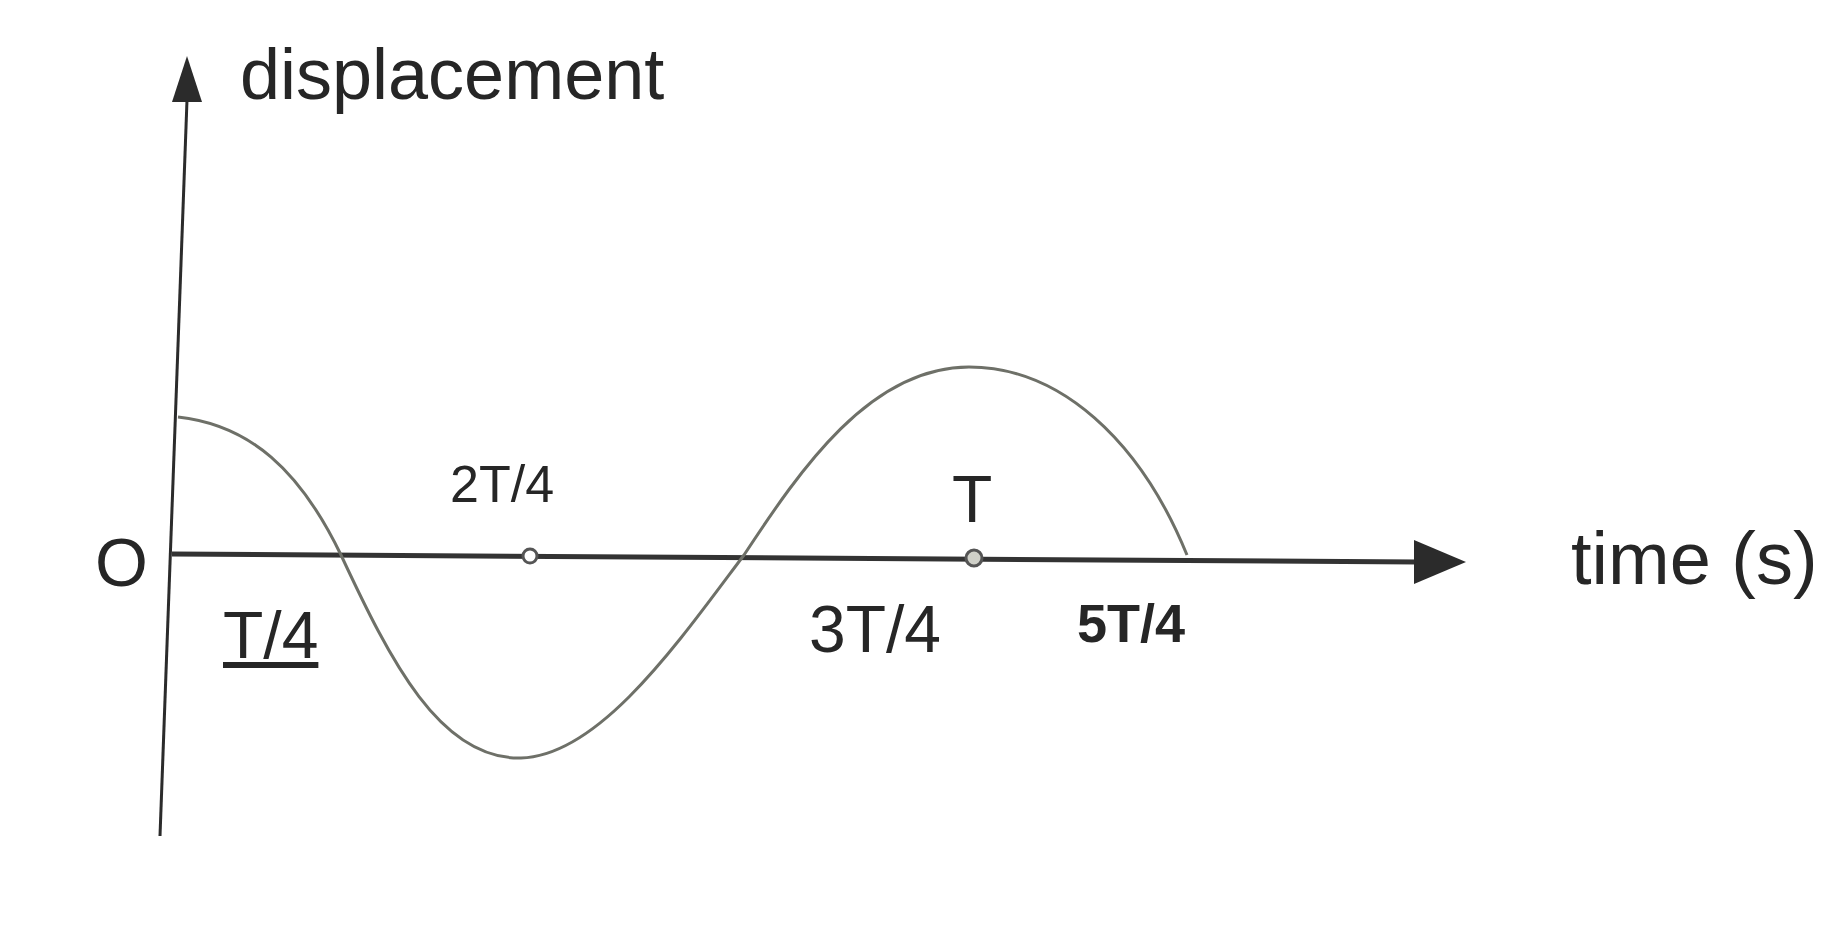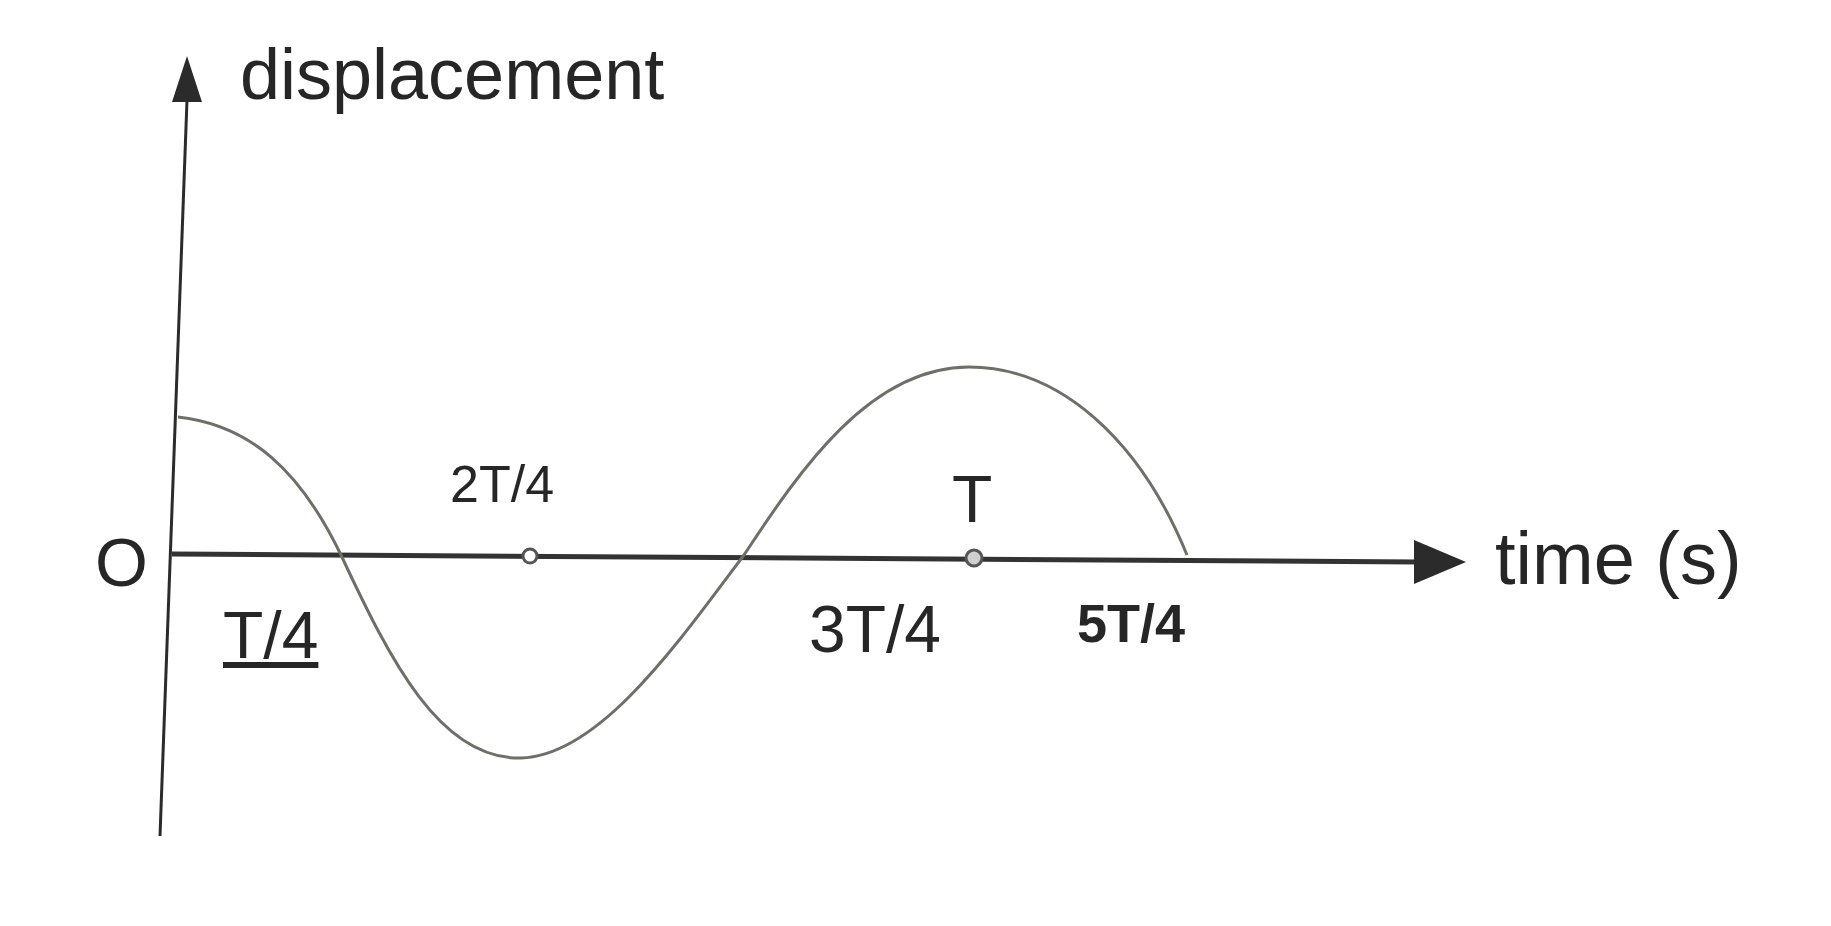--- a/index.html
+++ b/index.html
@@ -24,13 +24,13 @@
   <circle cx="974" cy="558" r="8" fill="#cfd0c8" stroke="#555" stroke-width="3"></circle>
 </svg>
 
 <div class="lbl" style="left:240px; top:38px; font-size:72px;">displacement</div>
 <div class="lbl" style="left:95px; top:528px; font-size:68px;">O</div>
 <div class="lbl" style="left:223px; top:602px; font-size:66px;text-decoration:underline;">T/4</div>
 <div class="lbl" style="left:450px; top:458px; font-size:52px;">2T/4</div>
 <div class="lbl" style="left:775px; top:596px; font-size:66px;margin-left:34px;">3T/4</div>
 <div class="lbl" style="left:952px; top:466px; font-size:66px;">T</div>
 <div class="lbl" style="left:1077px; top:596px; font-size:54px;font-weight:bold;">5T/4</div>
-<div class="lbl" style="left:1495px; top:522px; font-size:74px;">time (s)</div>
+<div class="lbl" style="left:1571px; top:522px; font-size:74px;">time (s)</div>
 
 </body></html>

